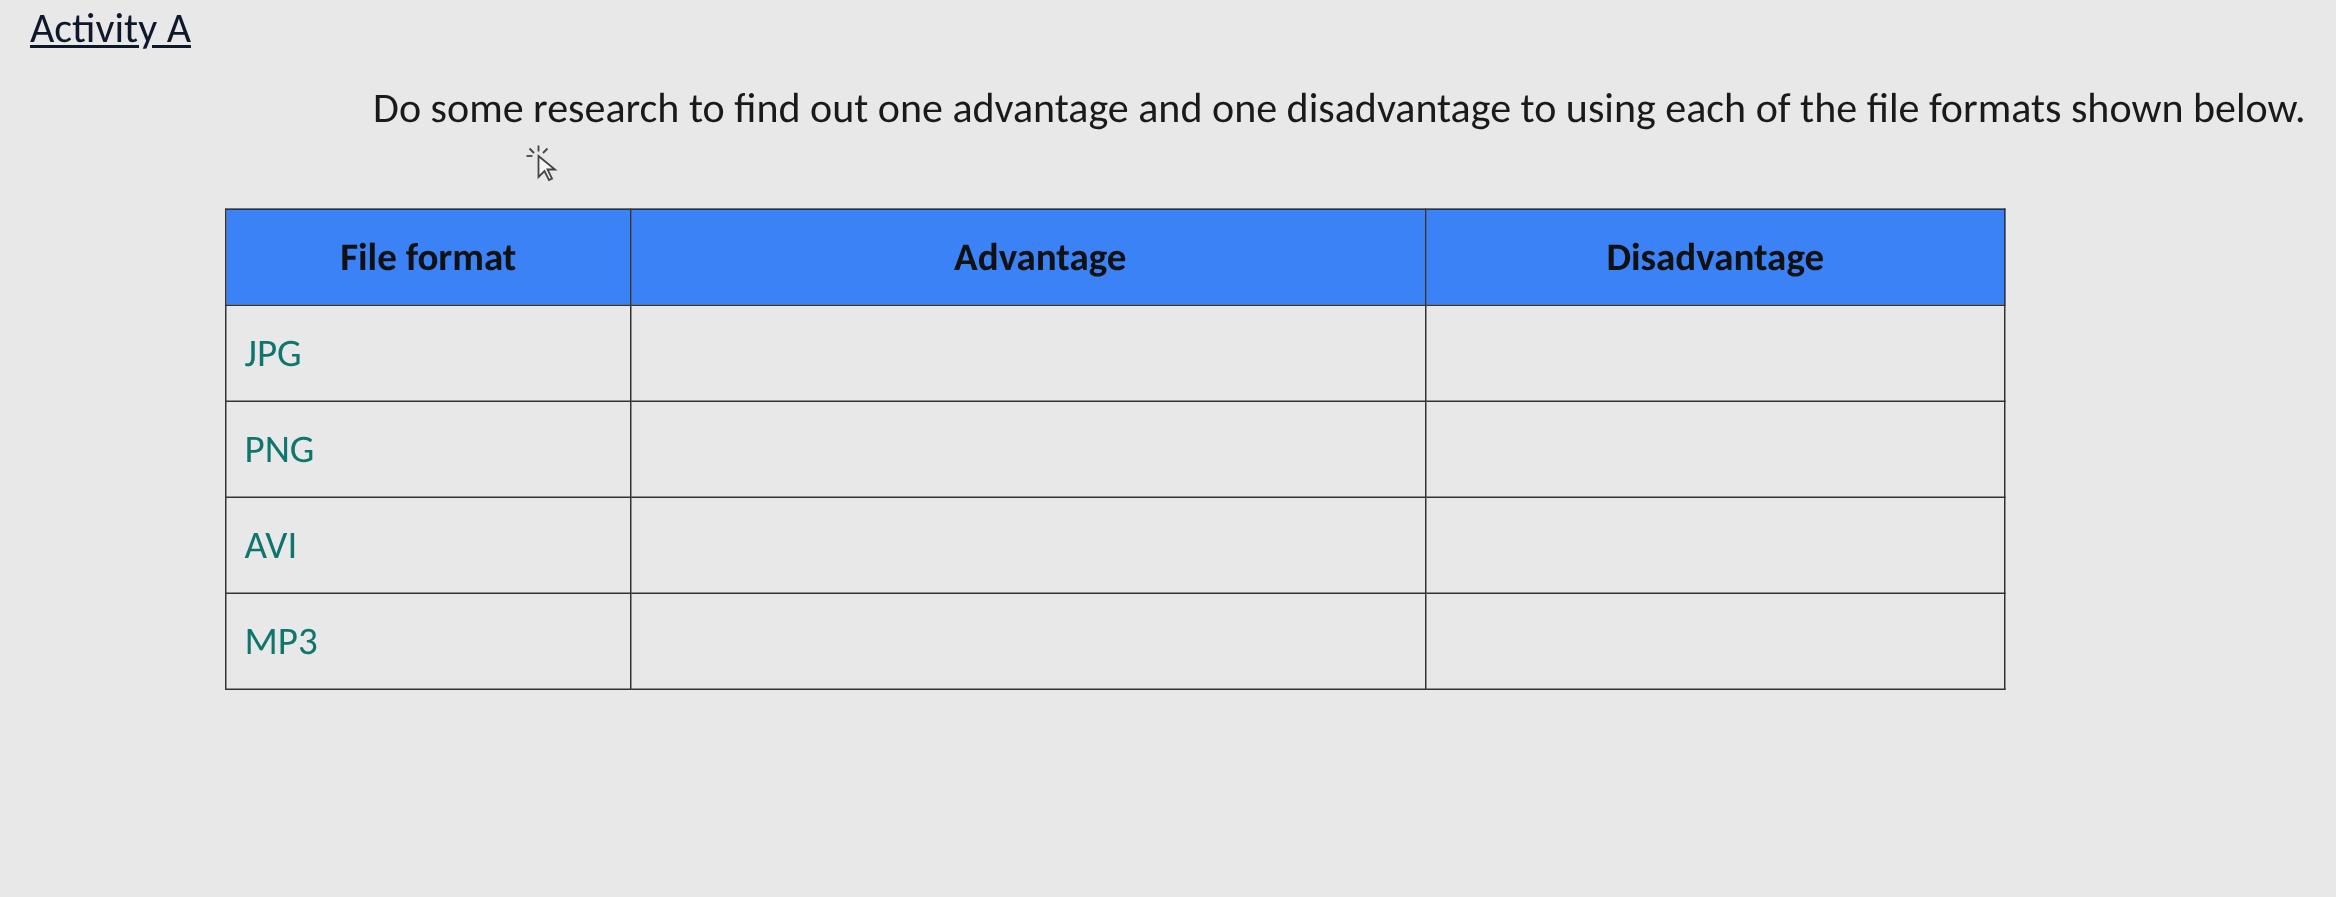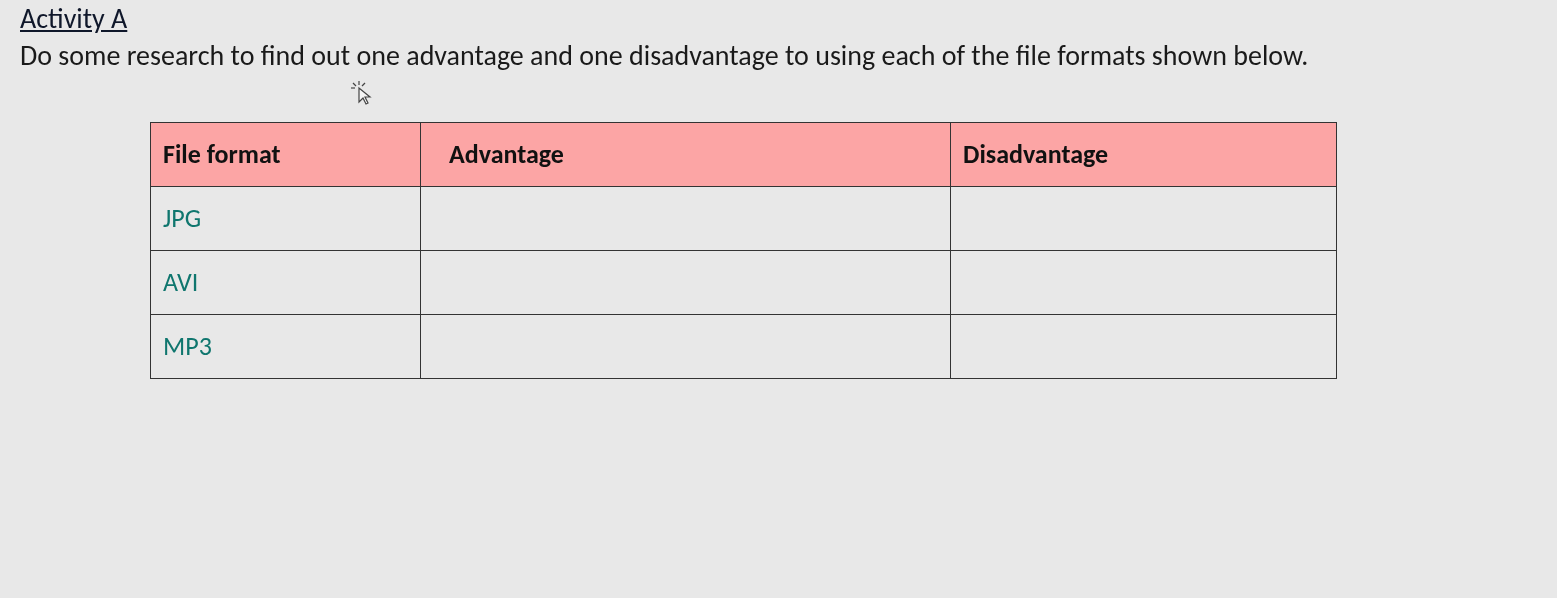--- a/index.html
+++ b/index.html
@@ -25,21 +25,22 @@
       color: #0f172a;
       font-weight: 400;
       line-height: 1.2;
       margin-top: 2px;
     }
     .instructions {
       font-size: 28px;
       color: #1a1a1a;
       font-weight: 400;
       line-height: 1.3;
-      margin-top: 2px;
+      margin-top: 18px;
+      text-align: right;
     }
     .cursor-icon {
       display: block;
       margin-left: 330px;
       margin-top: 6px;
       margin-bottom: 10px;
     }
     .table-wrap {
       padding-left: 130px;
       padding-right: 200px;
@@ -51,23 +52,24 @@
     }
     th, td {
       border: 1px solid #333;
       padding: 10px 12px;
       text-align: left;
       font-size: 26px;
       vertical-align: middle;
       height: 64px;
     }
     th {
-      background: #fca5a5;
+      background: #3b82f6;
       font-weight: 700;
       color: #111;
+      text-align: center;
     }
     td {
       background: transparent;
       color: #0f766e;
       font-weight: 400;
     }
     .col-format { width: 270px; }
     .col-adv { width: 530px; padding-left: 28px; }
     .col-dis { width: auto; }
   </style>
@@ -100,20 +102,25 @@
           <th class="col-dis">Disadvantage</th>
         </tr>
       </thead>
       <tbody>
         <tr>
           <td>JPG</td>
           <td></td>
           <td></td>
         </tr>
         <tr>
+          <td>PNG</td>
+          <td></td>
+          <td></td>
+        </tr>
+        <tr>
           <td>AVI</td>
           <td></td>
           <td></td>
         </tr>
         <tr>
           <td>MP3</td>
           <td></td>
           <td></td>
         </tr>
       </tbody>

